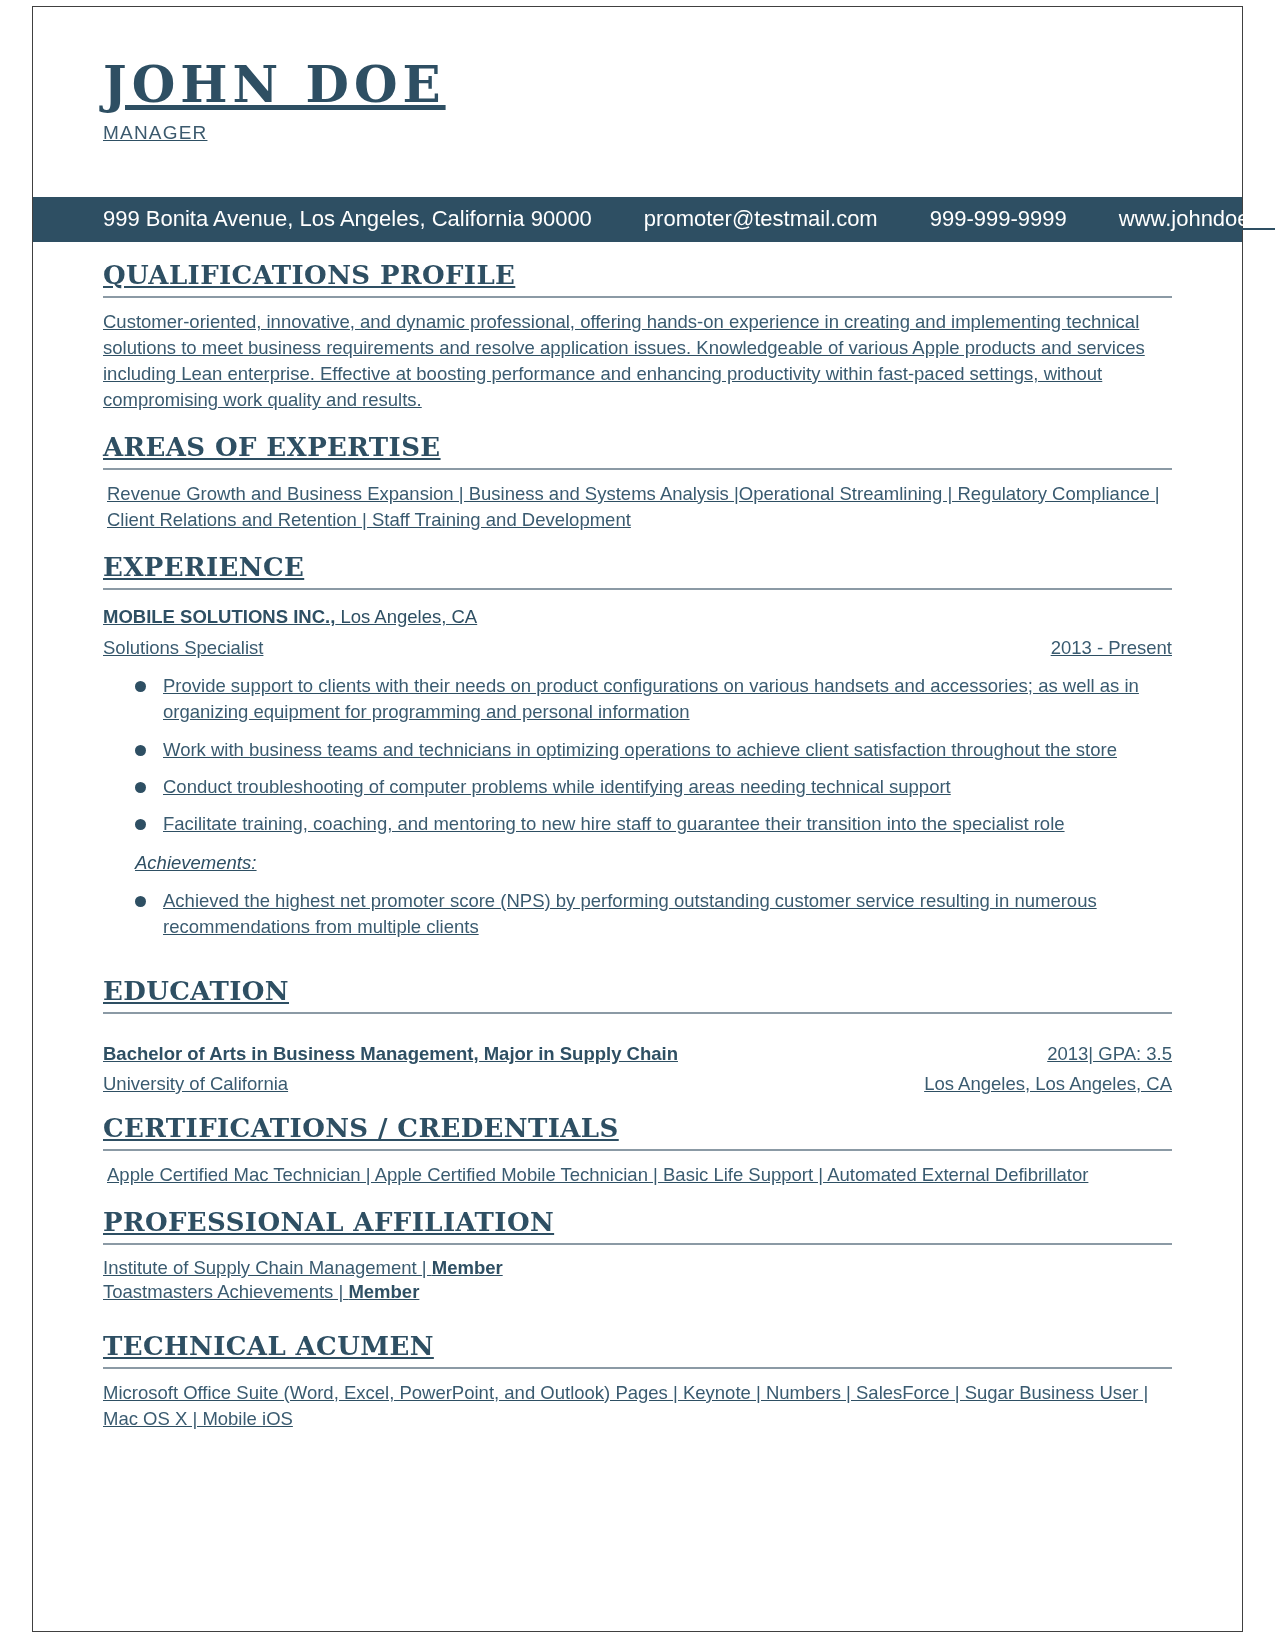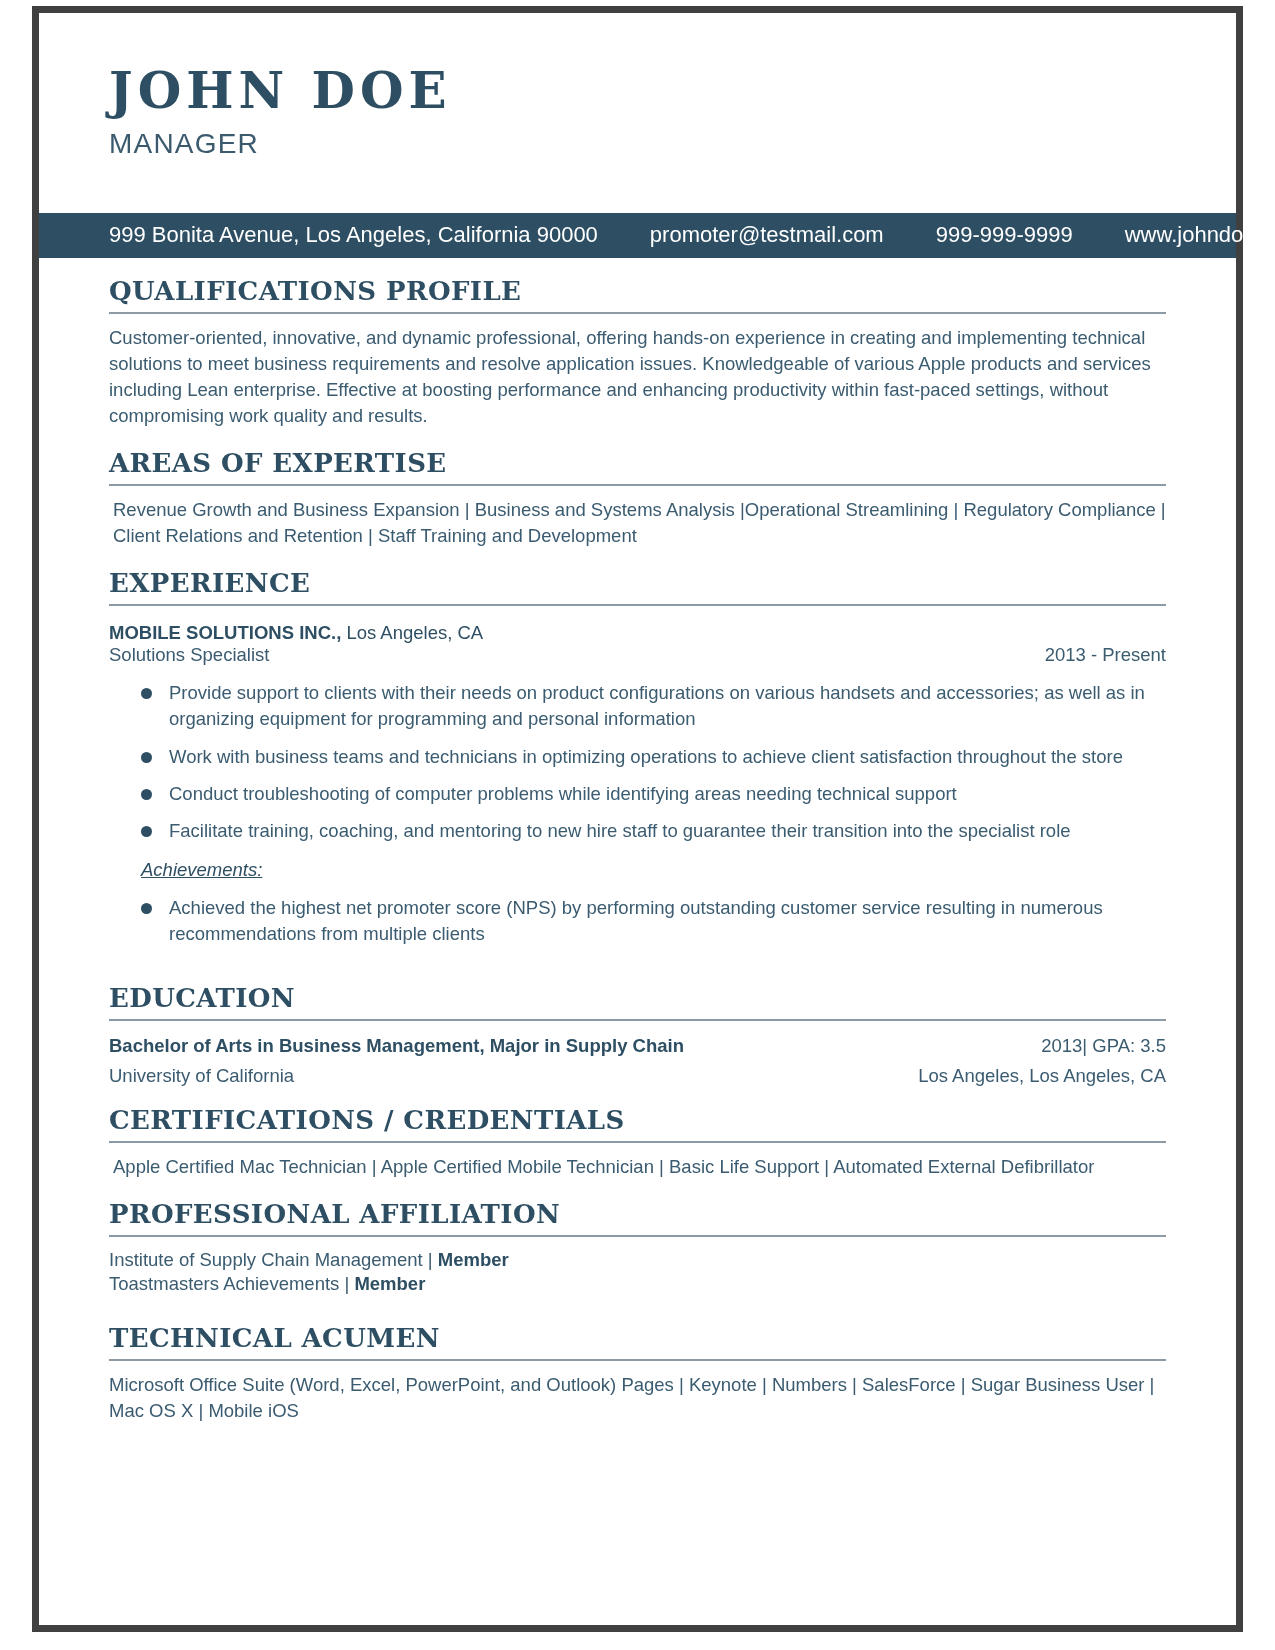--- a/index.html
+++ b/index.html
@@ -18,41 +18,42 @@
     font-family: "Liberation Sans", sans-serif;
     color: #2e4f63;
   }
   .sheet {
     position: absolute;
     left: 32px;
     top: 6px;
     width: 1211px;
     height: 1626px;
     background: #ffffff;
-    border: 7px solid #404040;
+    border: 1px solid #404040;
     box-sizing: border-box;
+    text-decoration: underline;
   }
 
   
   .header {
     padding: 52px 0 0 70px;
   }
   .name {
     font-family: "DejaVu Serif", "Liberation Serif", serif;
     font-weight: bold;
     font-size: 50px;
     letter-spacing: 5px;
     color: #2e4f63;
     line-height: 1.05;
     margin: 0;
     white-space: nowrap;
   }
   .job-title {
     font-family: "Liberation Sans", sans-serif;
-    font-size: 28px;
+    font-size: 19px;
     letter-spacing: 1.2px;
     color: #3c5a6e;
     margin-top: 10px;
   }
 
   
   .contact-bar {
     margin-top: 53px;
     background: #2e4f63;
     height: 45px;
@@ -116,20 +117,21 @@
   .job-block { margin-top: 16px; }
   .job-company {
     font-size: 18.5px;
     color: #2e4f63;
   }
   .job-company b { font-weight: bold; }
   .job-row {
     display: flex;
     justify-content: space-between;
     align-items: baseline;
+    margin-top: 9px;
     font-size: 18.5px;
     color: #3a5b70;
   }
   .bullets {
     list-style: none;
     margin: 14px 0 0 0;
     padding: 0 0 0 32px;
   }
   .bullets li {
     position: relative;
@@ -159,21 +161,21 @@
   }
 
   
   .edu-row {
     display: flex;
     justify-content: space-between;
     align-items: baseline;
     font-size: 18.5px;
     color: #3a5b70;
   }
-  .edu-row.primary { margin-top: 14px; }
+  .edu-row.primary { margin-top: 29px; }
   .edu-row.primary .left { font-weight: bold; color: #2e4f63; }
   .edu-row.secondary { margin-top: 8px; }
 
   .aff-line {
     font-size: 18.5px;
     line-height: 1.32;
     color: #3a5b70;
   }
   .aff-line b { font-weight: bold; color: #2e4f63; }
   .aff-first { margin-top: 11px; }

